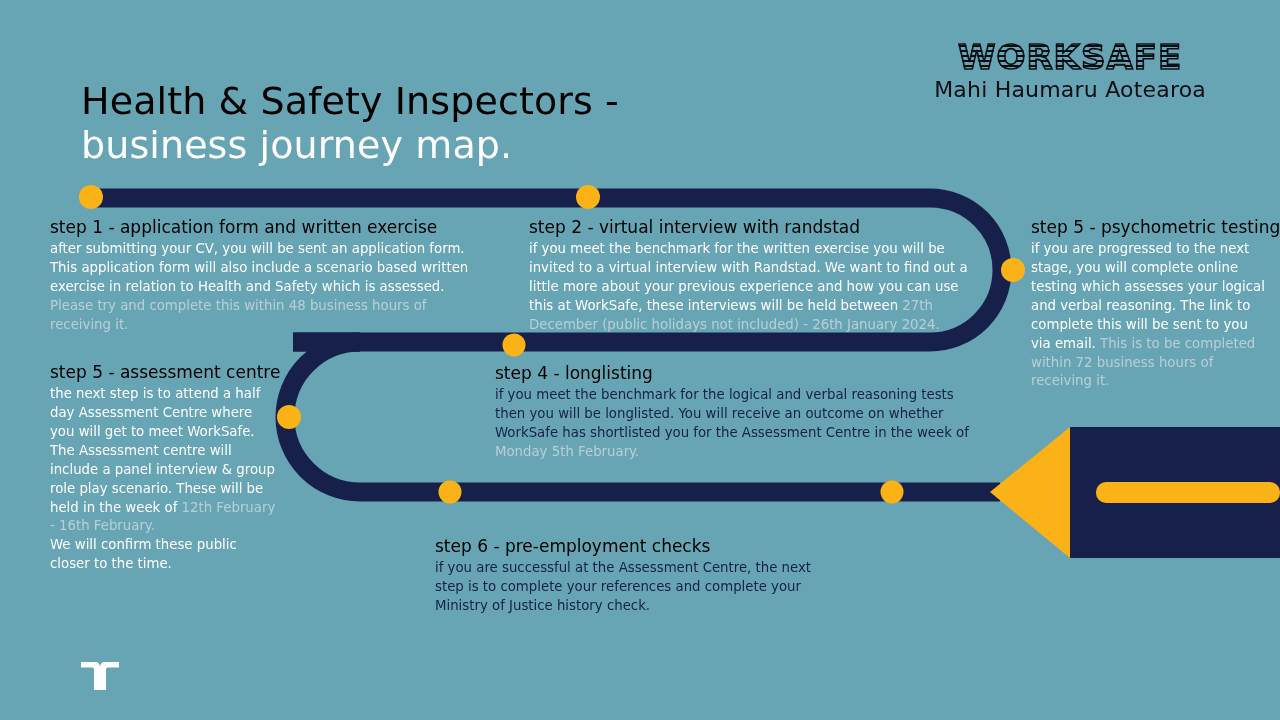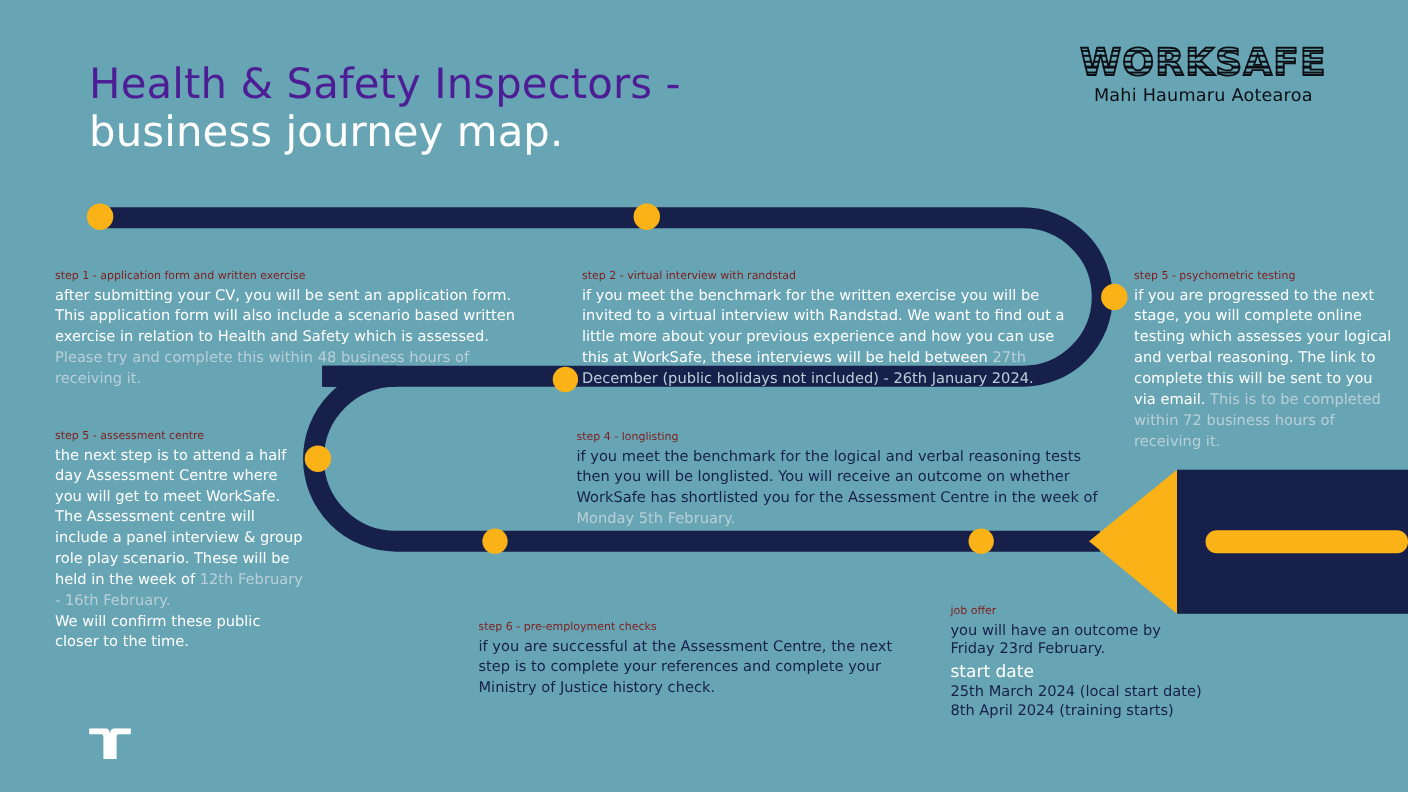--- a/index.html
+++ b/index.html
@@ -36,21 +36,21 @@
     left: 81px;
     top: 54px;
     line-height: 1.17;
     letter-spacing: 0.1px;
   }
   .title-line {
     display: block;
     font-size: 38px;
     font-weight: 400;
   }
-  .title-line-1 { color: #4c1d95; }
+  .title-line-1 { color: #000000; margin-top: 25px; }
   .title-line-2 { color: #ffffff; }
 
   
   #worksafe-logo {
     position: absolute;
     right: 74px;
     top: 40px;
     text-align: center;
   }
   #worksafe-wordmark {
@@ -63,56 +63,55 @@
     background: repeating-linear-gradient(
       to bottom,
       #0b0f14 0px, #0b0f14 2px,
       #68a5b4 2px, #68a5b4 5px
     );
     -webkit-background-clip: text;
     background-clip: text;
     color: transparent;
   }
   #worksafe-tagline {
-    font-size: 16px;
+    font-size: 22px;
     color: #0b0f14;
     margin-top: 3px;
     letter-spacing: 0.2px;
     text-align: center;
   }
 
   
   #randstad-mark {
     position: absolute;
     left: 81px;
     top: 662px;
   }
 
   
   .step {
     position: absolute;
   }
   .step-title {
-    font-size: 10px;
-    color: #7f1d1d;
+    font-size: 17px;
+    color: #000000;
     line-height: 1.25;
     margin-bottom: 2px;
     white-space: nowrap;
-    margin-top: 29px;
   }
   .step-body {
     font-size: 13.3px;
     line-height: 1.42;
   }
   .muted       { color: #b9cfd8; }
 
   #step-1 { left: 50px;   top: 217px; width: 440px; }
   #step-2 { left: 529px;  top: 217px; width: 452px; }
   #step-3 { left: 1031px; top: 217px; width: 238px; }
-  #step-4 { left: 524px;  top: 363px; width: 484px; }
+  #step-4 { left: 495px;  top: 363px; width: 484px; }
   #step-5 { left: 50px;   top: 362px; width: 228px; }
   #step-6 { left: 435px;  top: 536px; width: 390px; }
   #offer  { left: 864px;  top: 521px; width: 250px; }
 
   #step-1 .step-body,
   #step-2 .step-body,
   #step-3 .step-body,
   #step-5 .step-body { color: #ffffff; }
 
   #step-4 .step-body,
@@ -198,22 +197,14 @@
   <div class="step" id="step-5">
     <div class="step-title">step 5 - assessment centre</div>
     <div class="step-body"><span>the next step is to attend a half day Assessment Centre where you will get to meet WorkSafe. The Assessment centre will include a panel interview &amp; group role play scenario. These will be held in the week of </span><span class="muted">12th February - 16th February.</span><br><span>We will confirm these public closer to the time.</span></div>
   </div>
 
   <div class="step" id="step-6">
     <div class="step-title">step 6 - pre-employment checks</div>
     <div class="step-body">if you are successful at the Assessment Centre, the next step is to complete your references and complete your Ministry of Justice history check.</div>
   </div>
 
-  <div class="step" id="offer">
-    <div class="step-title">job offer</div>
-    <div class="step-body">you will have an outcome by</div>
-    <div class="step-body">Friday 23rd February.</div>
-    <div class="offer-sub-title">start date</div>
-    <div class="step-body">25th March 2024 (local start date)</div>
-    <div class="step-body">8th April 2024 (training starts)</div>
-  </div>
 
 </div>
 
 </body></html>

